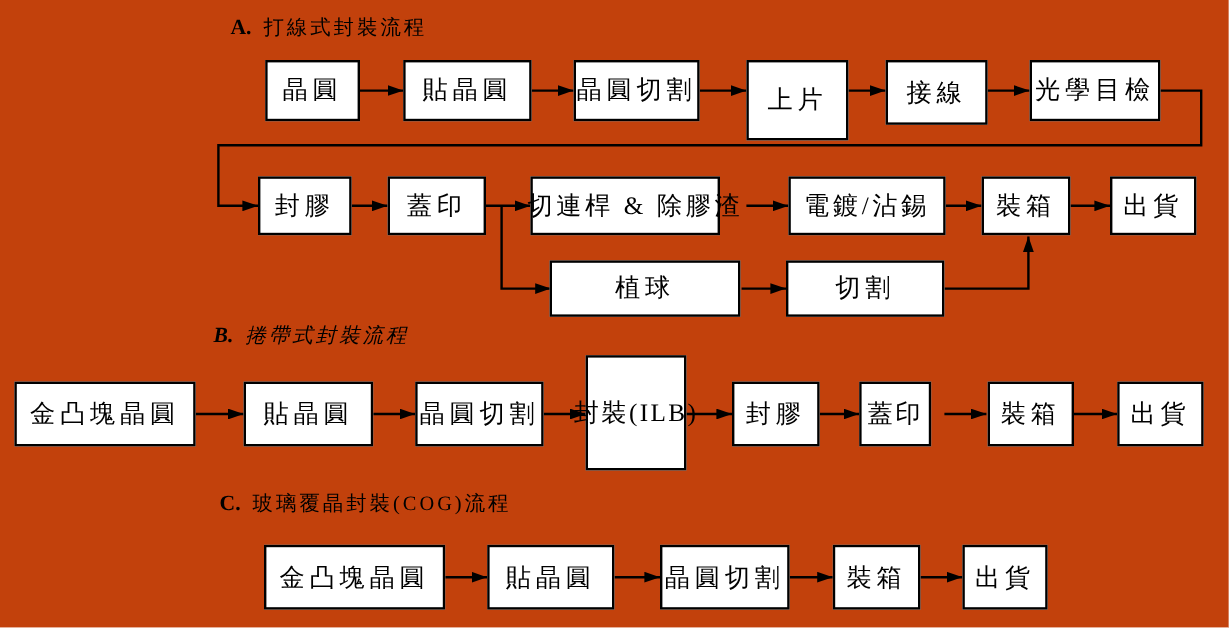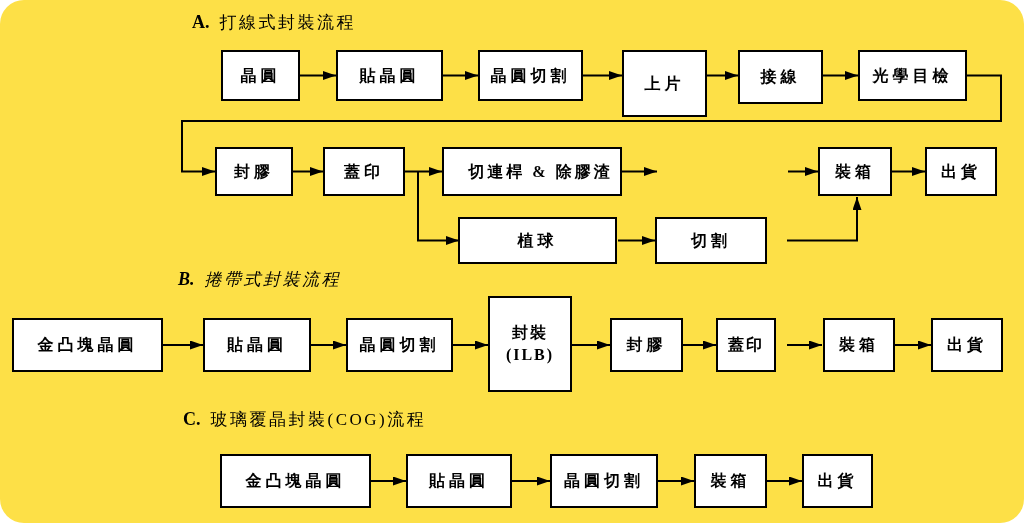--- a/index.html
+++ b/index.html
@@ -1,48 +1,46 @@
 <!DOCTYPE html>
 <html><head>
 <meta charset="utf-8">
 <style>
   html, body { margin: 0; padding: 0; background: #ffffff; }
   .canvas {
     position: relative;
     width: 1024px;
     height: 523px;
-    background: #fde047;
+    background: #c2410c;
     font-family: "Liberation Serif", "DejaVu Serif", serif;
     overflow: hidden;
-    border-radius: 24px;
   }
   .connectors {
     position: absolute;
     left: 0; top: 0;
     width: 1024px; height: 523px;
     pointer-events: none;
   }
   .node {
     position: absolute;
     box-sizing: border-box;
     border: 2px solid #000000;
     background: #ffffff;
     display: flex;
     align-items: center;
     justify-content: center;
     text-align: center;
-    font-size: 16px;
+    font-size: 21px;
     letter-spacing: 4px;
     color: #000000;
     white-space: nowrap;
     line-height: 1.35;
-    font-weight: bold;
   }
   .node .line { display: block; }
-  .node.multiline { flex-direction: column; letter-spacing: 2px; }
+  .node.multiline { flex-direction: row; letter-spacing: 2px; }
   .heading {
     position: absolute;
     color: #000000;
     font-size: 17px;
     white-space: nowrap;
   }
   .heading .hl {
     font-weight: bold;
     font-size: 18px;
     letter-spacing: 0;
@@ -103,26 +101,27 @@
 
   <div class="node" style="left:221px; top:50px; width:79px;  height:51px;">晶圓</div>
   <div class="node" style="left:336px; top:50px; width:107px; height:51px;">貼晶圓</div>
   <div class="node" style="left:478px; top:50px; width:105px; height:51px;">晶圓切割</div>
   <div class="node" style="left:622px; top:50px; width:85px;  height:67px;">上片</div>
   <div class="node" style="left:738px; top:50px; width:85px;  height:54px;">接線</div>
   <div class="node" style="left:858px; top:50px; width:109px; height:51px;">光學目檢</div>
 
   <div class="node" style="left:215px; top:147px; width:78px;  height:49px;">封膠</div>
   <div class="node" style="left:323px; top:147px; width:82px;  height:49px;">蓋印</div>
-  <div class="node" style="left:442px; top:147px; width:180px; height:49px; letter-spacing:3px;padding-left:17px;">切連桿 &amp; 除膠渣</div>
+  <div class="node" style="left:442px; top:147px; width:158px; height:49px; letter-spacing:3px;padding-left:17px;">切連桿 &amp; 除膠渣</div>
+  <div class="node" style="left:657px; top:147px; width:131px; height:49px; letter-spacing:3px;">電鍍/沾錫</div>
   <div class="node" style="left:818px; top:147px; width:74px;  height:49px;">裝箱</div>
   <div class="node" style="left:925px; top:147px; width:72px;  height:49px;">出貨</div>
 
   <div class="node" style="left:458px; top:217px; width:159px; height:47px;">植球</div>
-  <div class="node" style="left:655px; top:217px; width:112px; height:47px;">切割</div>
+  <div class="node" style="left:655px; top:217px; width:132px; height:47px;">切割</div>
 
   <div class="heading" style="left:178px; top:268px;font-style:italic;">
     <span class="hl">B.</span><span class="ht">捲帶式封裝流程</span>
   </div>
 
   <div class="node" style="left:12px;  top:318px; width:151px; height:54px;">金凸塊晶圓</div>
   <div class="node" style="left:203px; top:318px; width:108px; height:54px;">貼晶圓</div>
   <div class="node" style="left:346px; top:318px; width:107px; height:54px;">晶圓切割</div>
   <div class="node multiline" style="left:488px; top:296px; width:84px; height:96px;">
     <span class="line">封裝</span>

